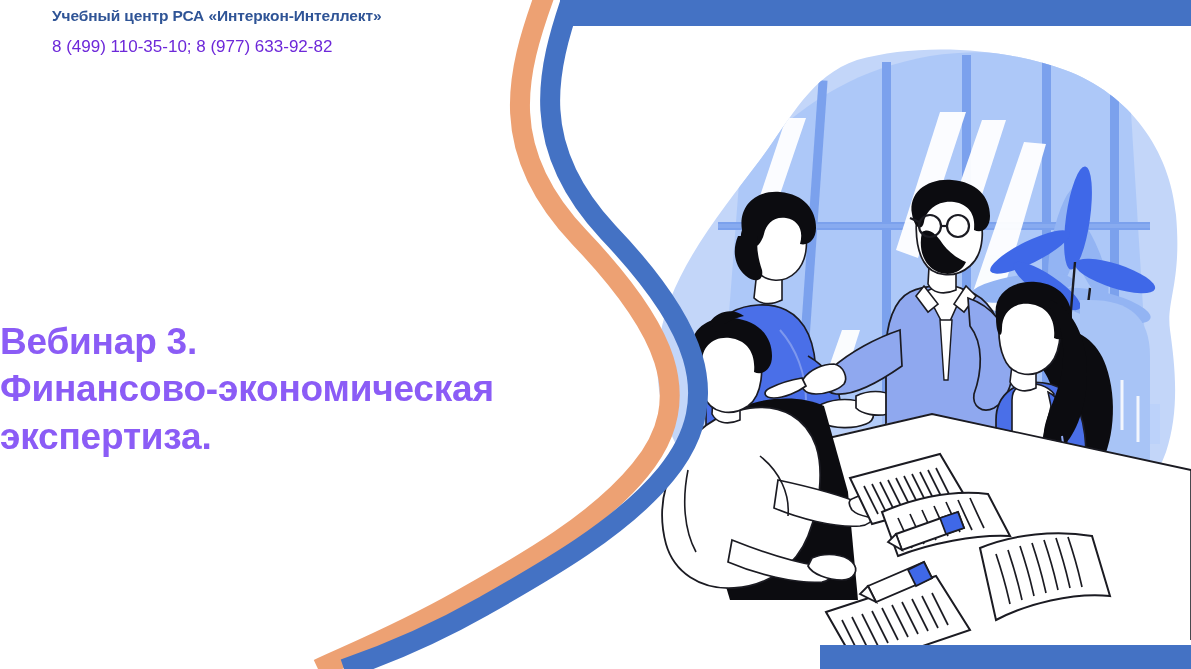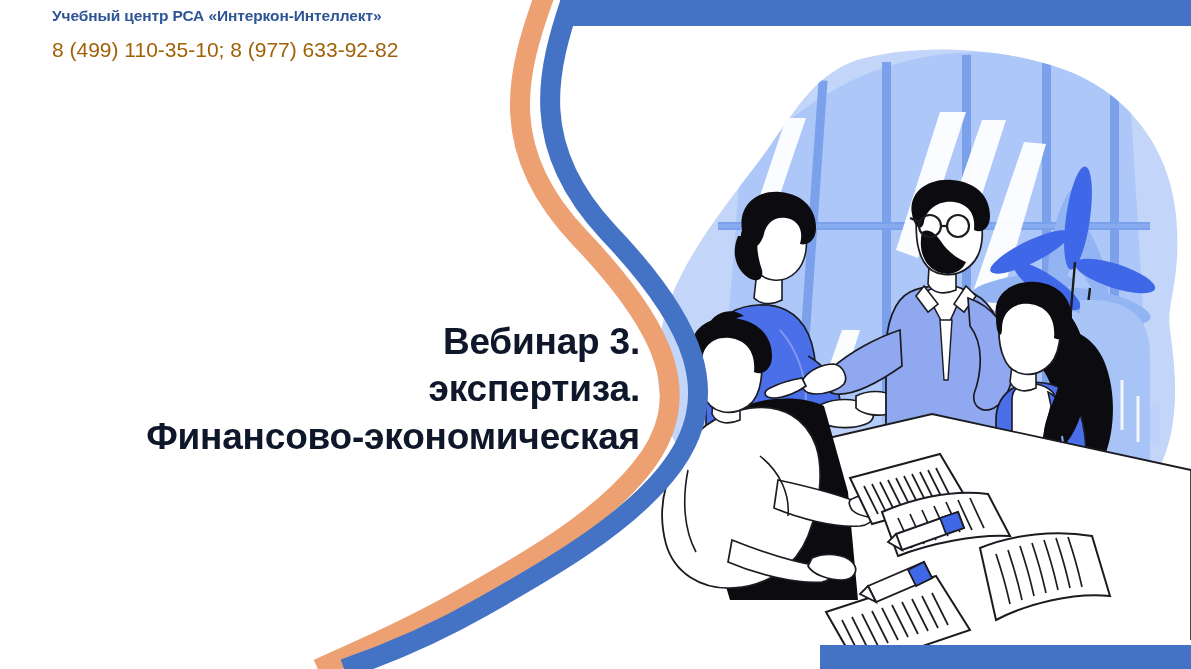--- a/index.html
+++ b/index.html
@@ -37,37 +37,37 @@
   .org-title {
     font-size: 15.5px;
     font-weight: bold;
     color: #2f5496;
     letter-spacing: -0.1px;
     line-height: 1.35;
     margin: 0 0 7px 0;
     white-space: nowrap;
   }
   .contact-line {
-    font-size: 21px;
-    color: #a16207;
+    font-size: 17px;
+    color: #6d28d9;
     line-height: 1.52;
     white-space: nowrap;
   }
 
   
   .slide-title {
     position: absolute;
     left: 0px;
     top: 318px;
     width: 640px;
-    text-align: right;
+    text-align: left;
     font-size: 37px;
     font-weight: bold;
     line-height: 1.28;
-    color: #0f172a;
+    color: #8b5cf6;
     letter-spacing: -0.2px;
   }
   .slide-title .t-line { display: block; white-space: nowrap; }
 
   
   .illustration {
     position: absolute;
     left: 610px;
     top: 0px;
     width: 581px;
@@ -425,17 +425,17 @@
     <path d="M332,669 C380,652 430,632 470,612 L830,646 L830,669 Z" fill="#4472c4" opacity="0"></path>
   </svg>
 
   <div class="header-block">
     <div class="org-title">Учебный центр РСА «Интеркон-Интеллект»</div>
     <div class="contact-line">8 (499) 110-35-10; 8 (977) 633-92-82</div>
   </div>
 
   <div class="slide-title">
     <span class="t-line">Вебинар 3.</span>
+    <span class="t-line">Финансово-экономическая</span>
     <span class="t-line">экспертиза.</span>
-    <span class="t-line">Финансово-экономическая</span>
   </div>
 
 </div>
 
 </body></html>

